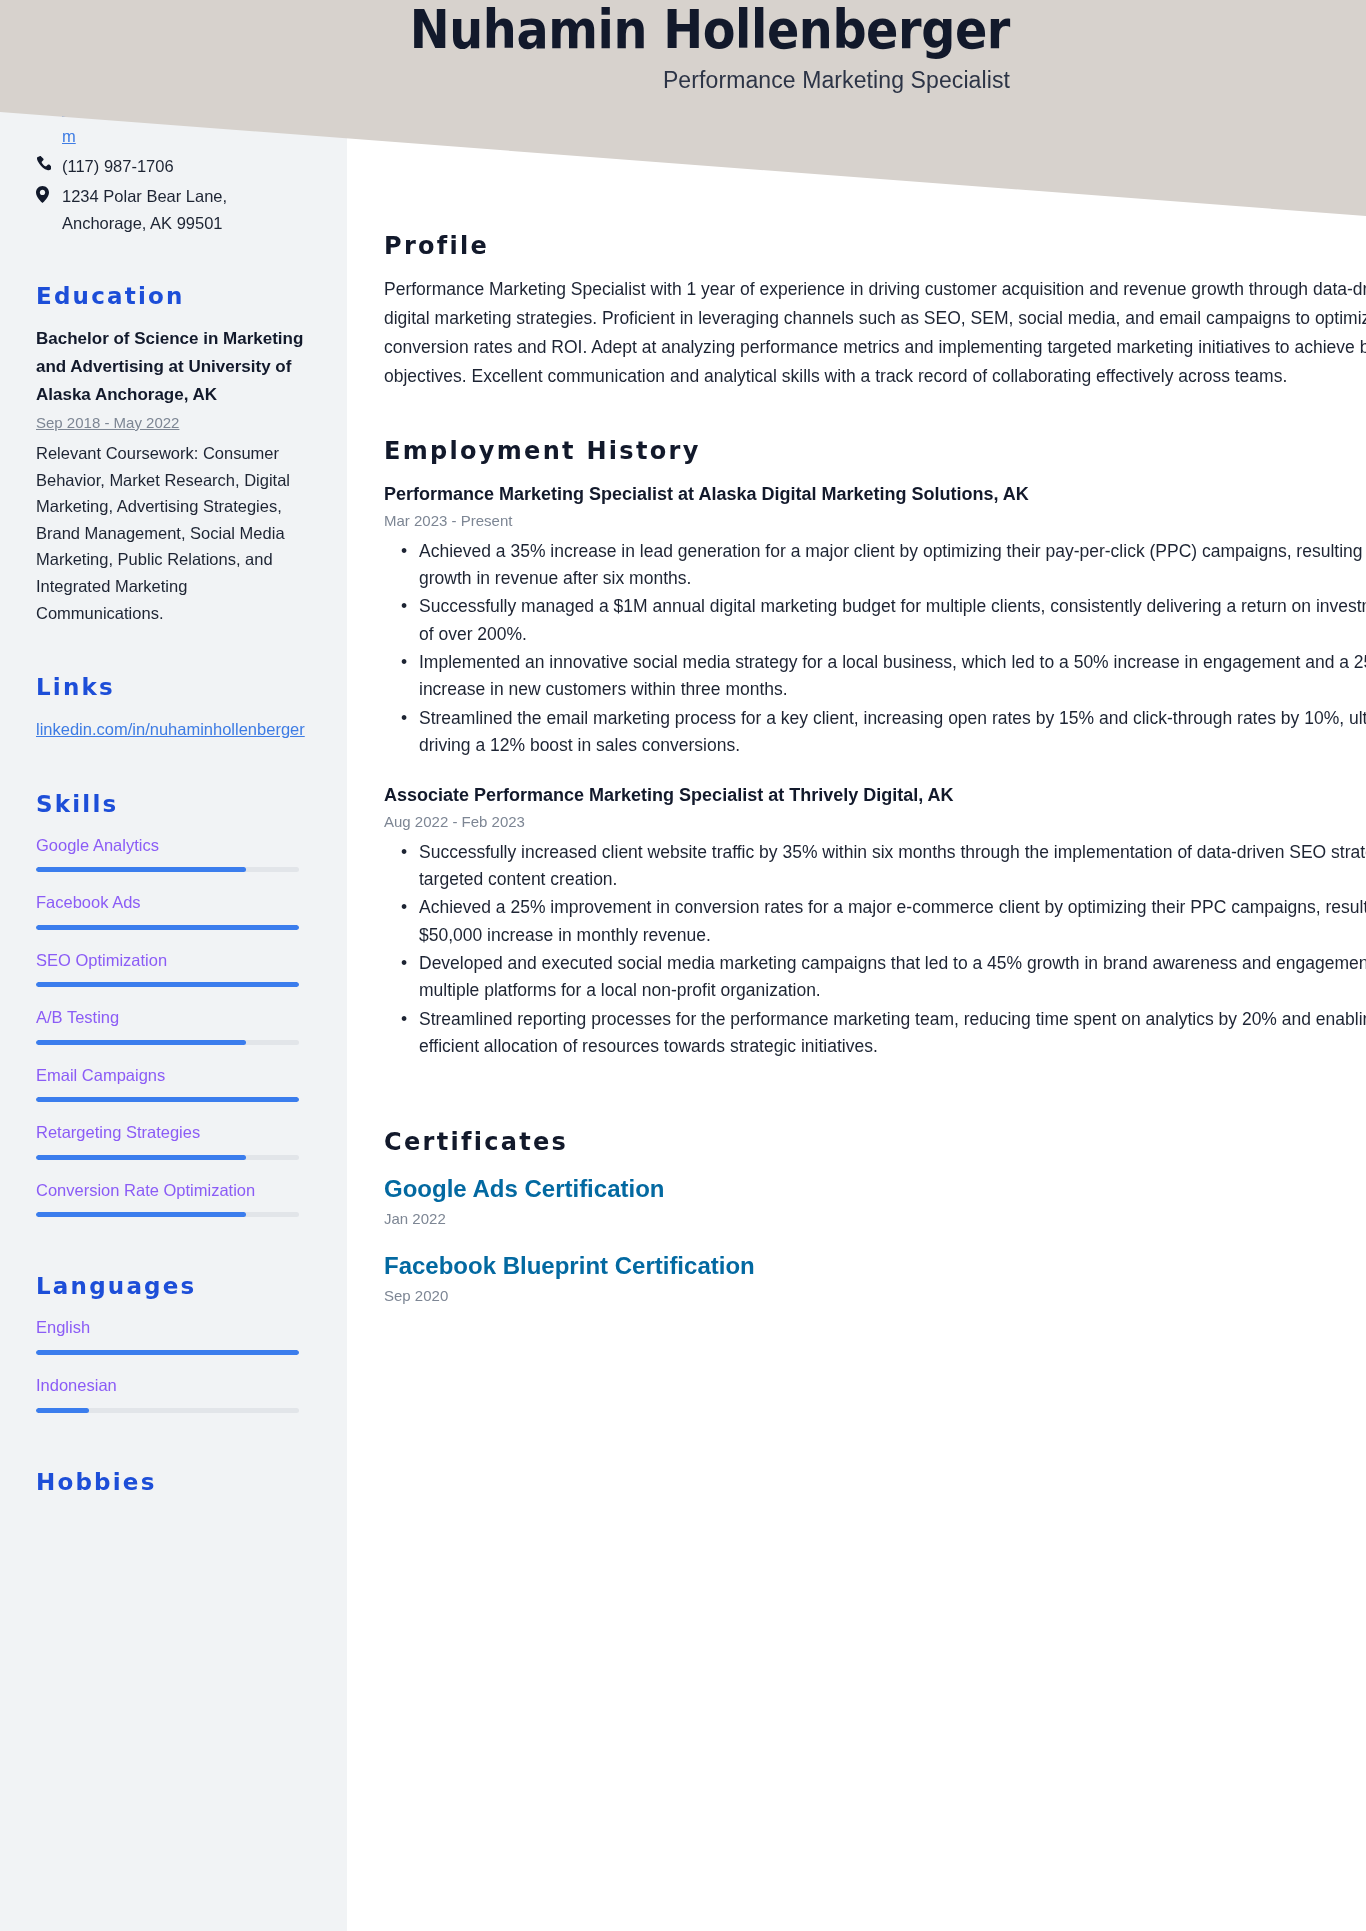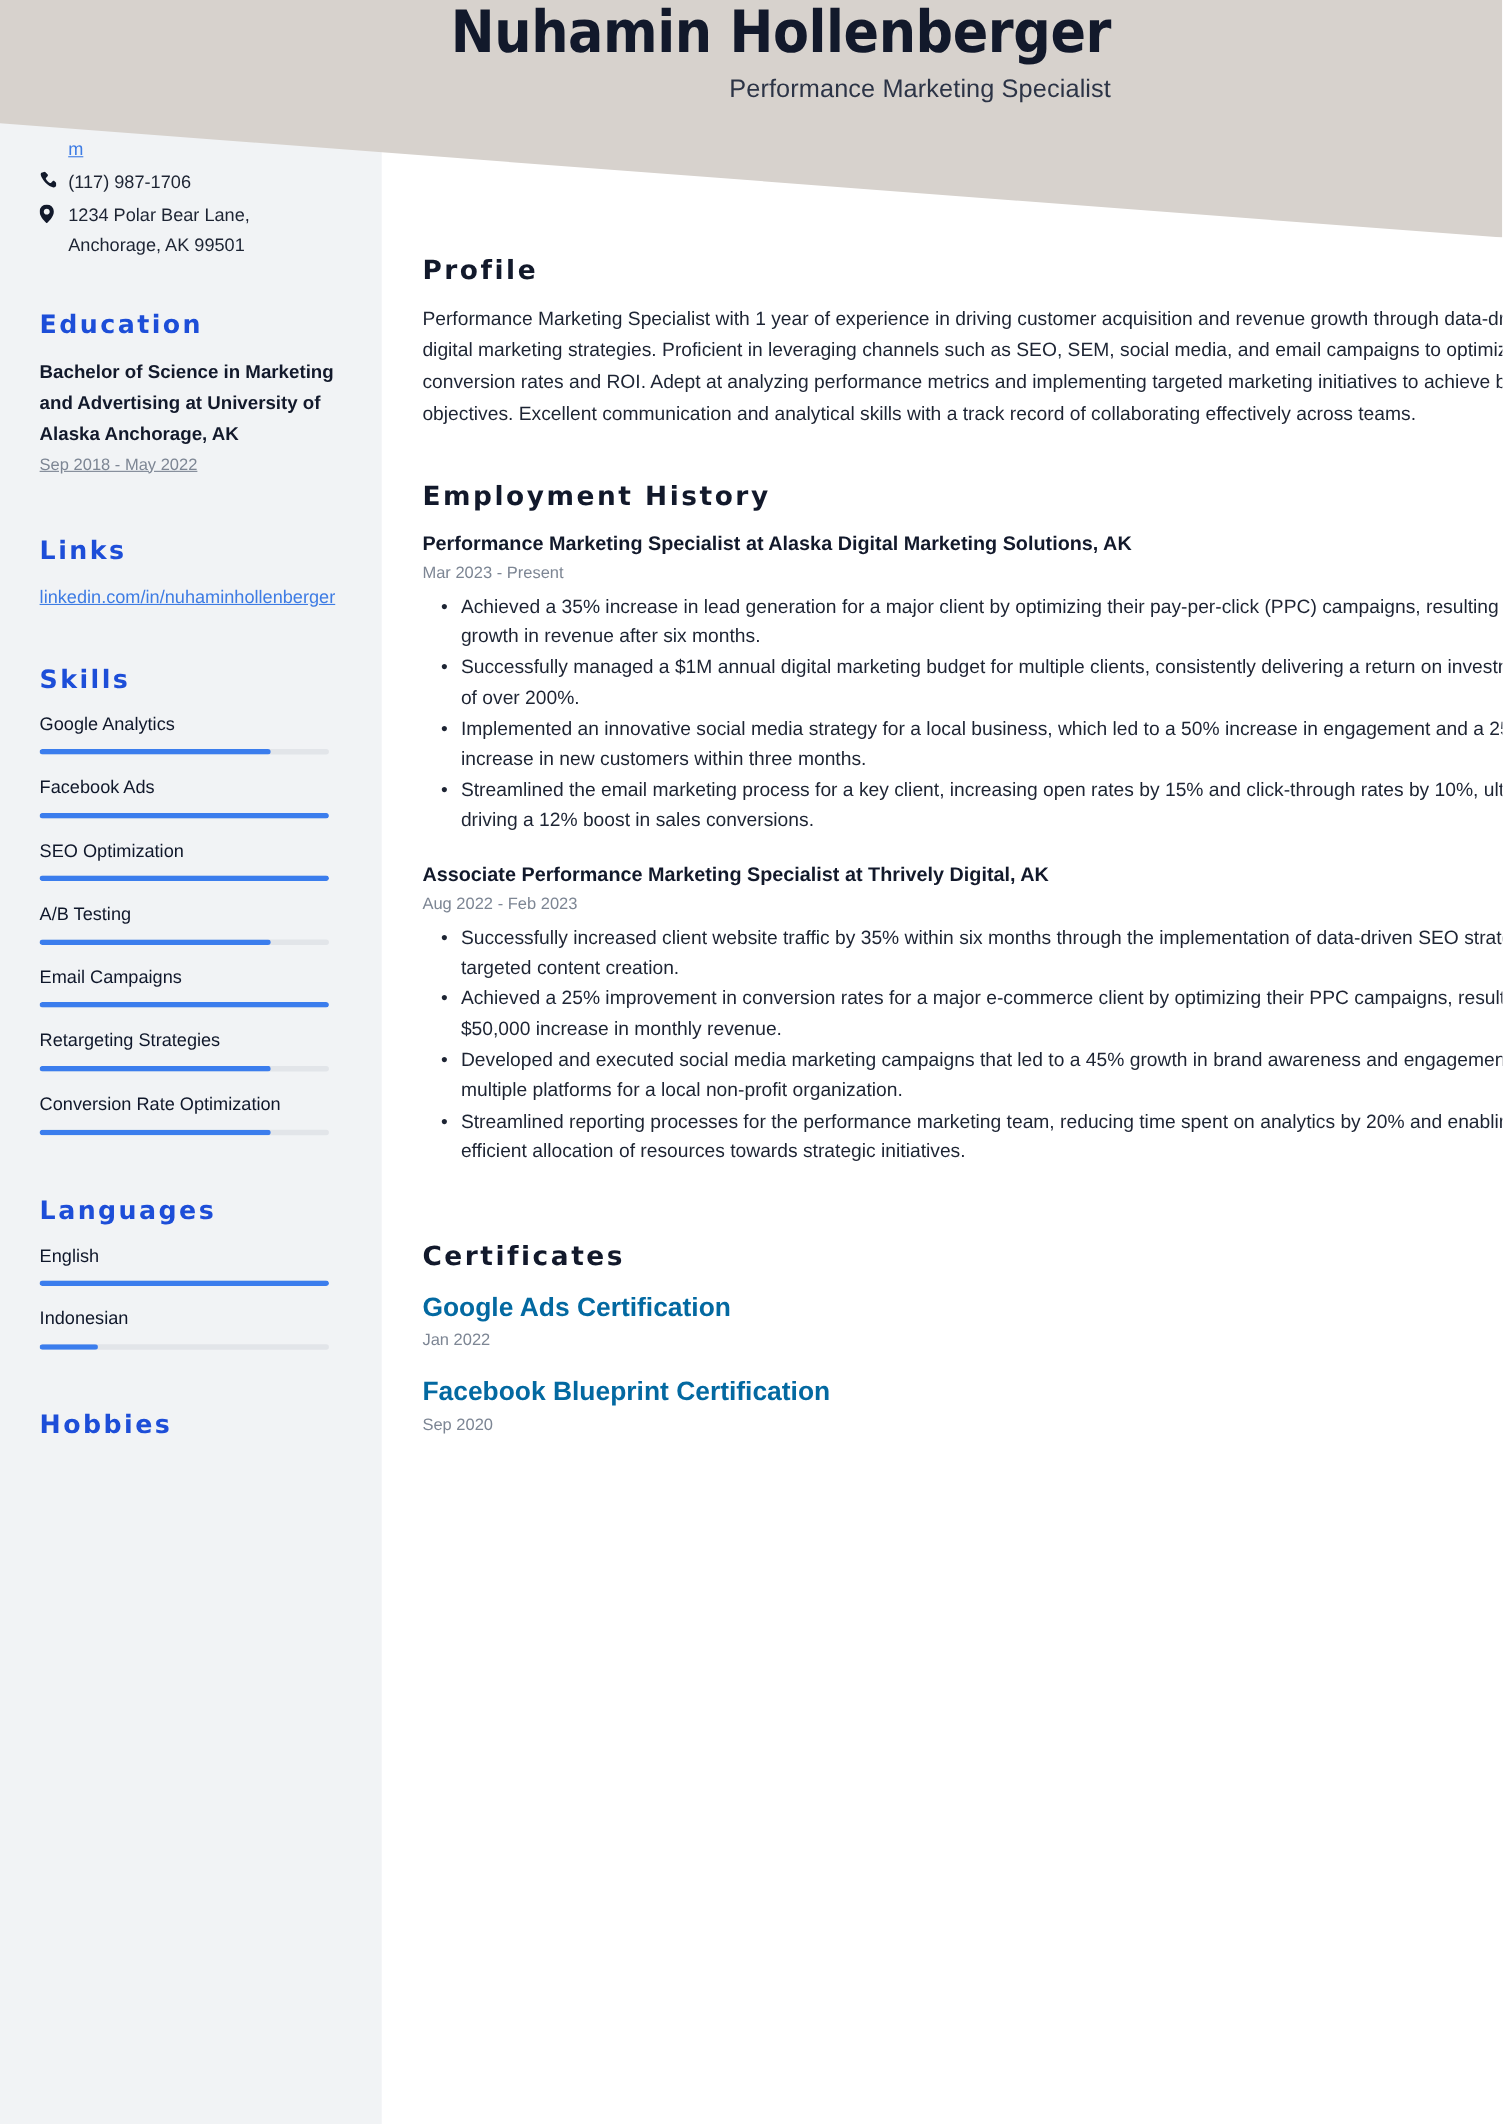--- a/index.html
+++ b/index.html
@@ -134,21 +134,21 @@
     font-size: 16.5px;
     color: #3e7ce4;
     text-decoration: underline;
     line-height: 1.6;
   }
 
   
   .bar-item { margin-bottom: 18px; }
   .bar-label {
     font-size: 16.5px;
-    color: #0f172a;
+    color: #8b5cf6;
     line-height: 1.55;
     margin-bottom: 9px;
   }
   .bar-track {
     position: relative;
     width: 263px;
     height: 5px;
     background: #e2e5e9;
     border-radius: 3px;
     overflow: hidden;
@@ -271,20 +271,21 @@
             <span>1234 Polar Bear Lane,</span><br>
             <span>Anchorage, AK 99501</span>
           </span>
         </div>
       </div>
 
       <div>
         <div class="side-heading">Education</div>
         <div class="edu-degree">Bachelor of Science in Marketing and Advertising at University of Alaska Anchorage, AK</div>
         <div class="edu-date">Sep 2018 - May 2022</div>
+        <div class="edu-desc">Relevant Coursework: Consumer Behavior, Market Research, Digital Marketing, Advertising Strategies, Brand Management, Social Media Marketing, Public Relations, and Integrated Marketing Communications.</div>
       </div>
 
       <div class="section-gap"></div>
 
       <div>
         <div class="side-heading">Links</div>
         <a class="side-link" href="#">linkedin.com/in/nuhaminhollenberger</a>
       </div>
 
       <div class="section-gap"></div>

